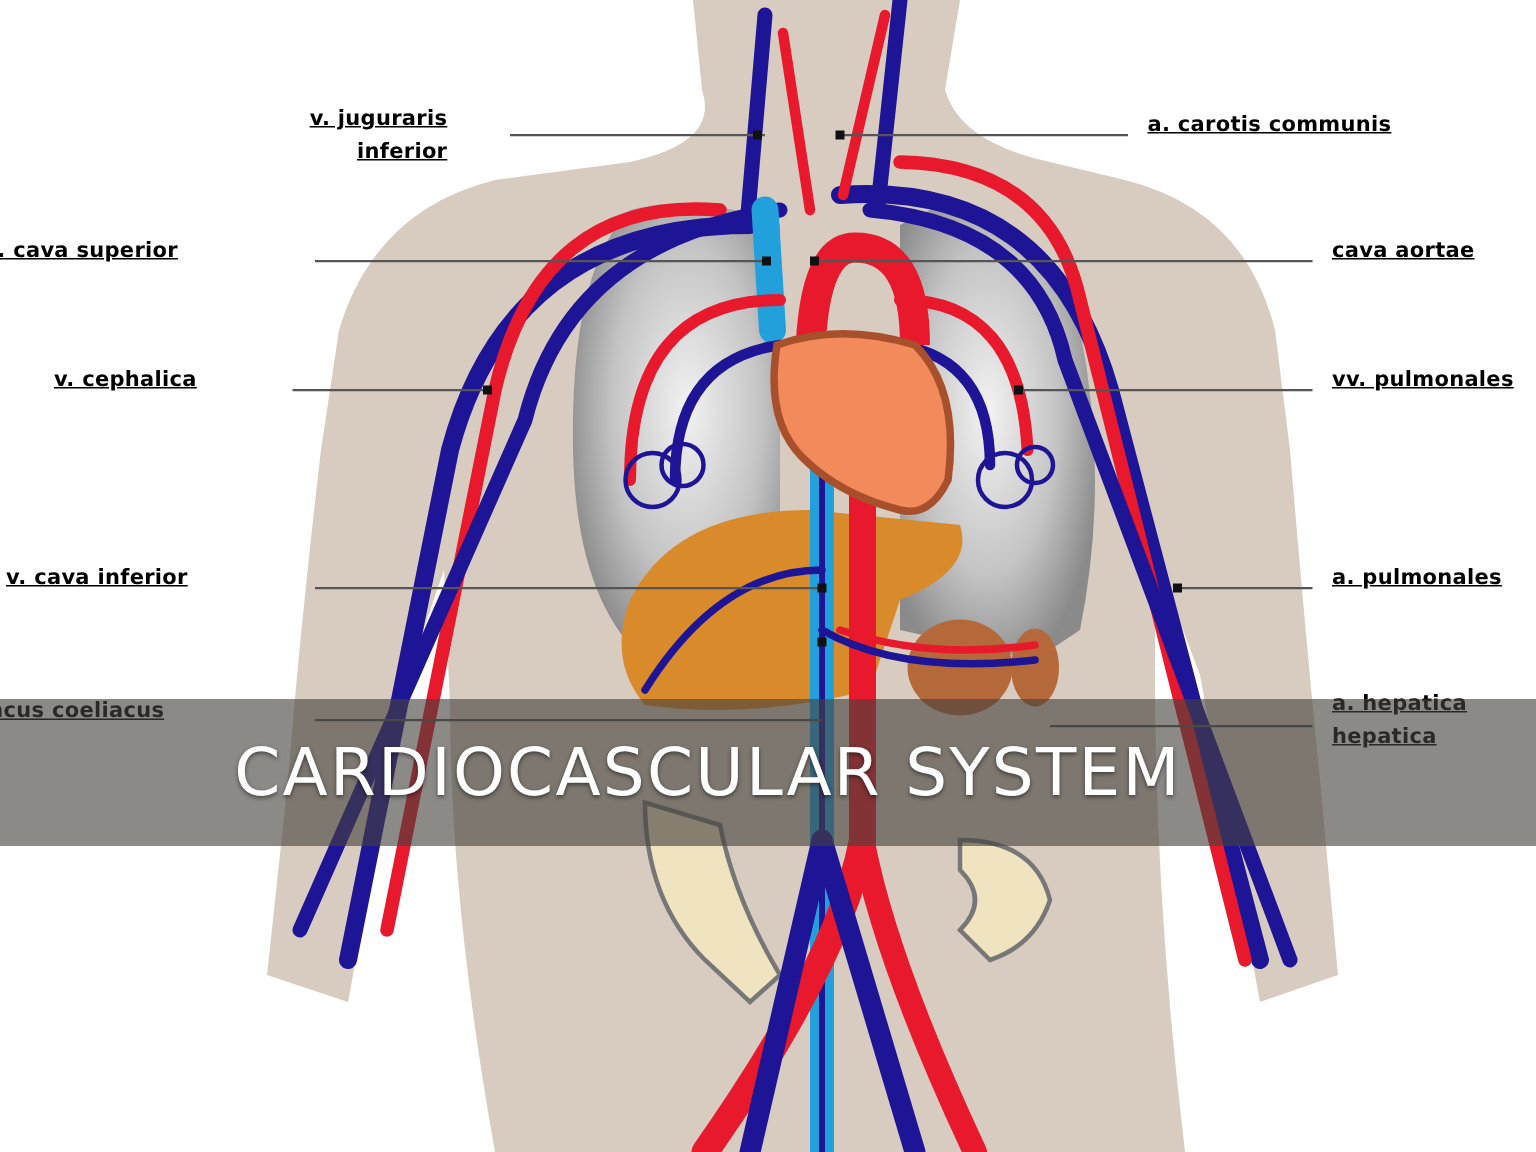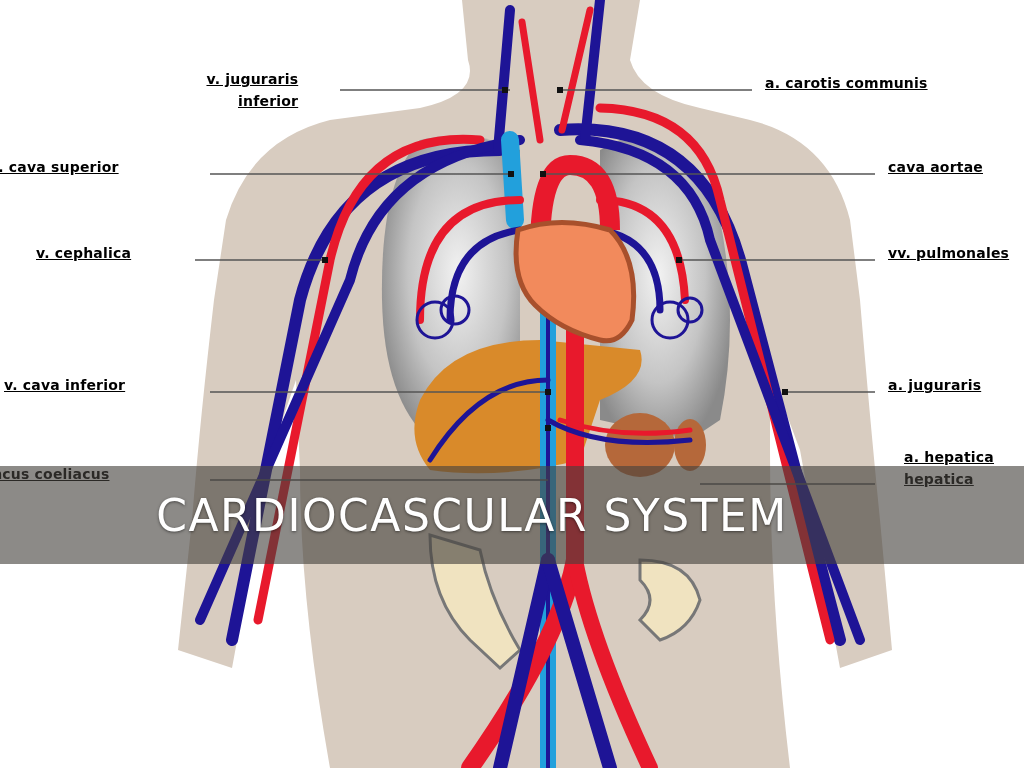--- a/index.html
+++ b/index.html
@@ -152,21 +152,21 @@
     <div style="padding-left:48px">inferior</div>
   </div>
   <div class="label" style="left:-10px; top:156px;">v. cava superior</div>
   <div class="label" style="left:36px; top:242px;">v. cephalica</div>
   <div class="label" style="left:4px; top:374px;">v. cava inferior</div>
   <div class="label" style="left:-32px; top:463px;">truncus coeliacus</div>
 
   <div class="label right" style="left:765px; top:72px;">a. carotis communis</div>
   <div class="label right" style="left:888px; top:156px;">cava aortae</div>
   <div class="label right" style="left:888px; top:242px;">vv. pulmonales</div>
-  <div class="label right" style="left:888px; top:374px;">a. juguraris</div>
-  <div class="label right" style="left:888px; top:446px;margin-left:16px;">
+  <div class="label right" style="left:888px; top:374px;">a. pulmonales</div>
+  <div class="label right" style="left:888px; top:458px;">
     <div>a. hepatica</div>
     <div>hepatica</div>
   </div>
 
   <div class="banner"></div>
   <div class="banner-title">CARDIOCASCULAR SYSTEM</div>
 </div>
 
 </body></html>

